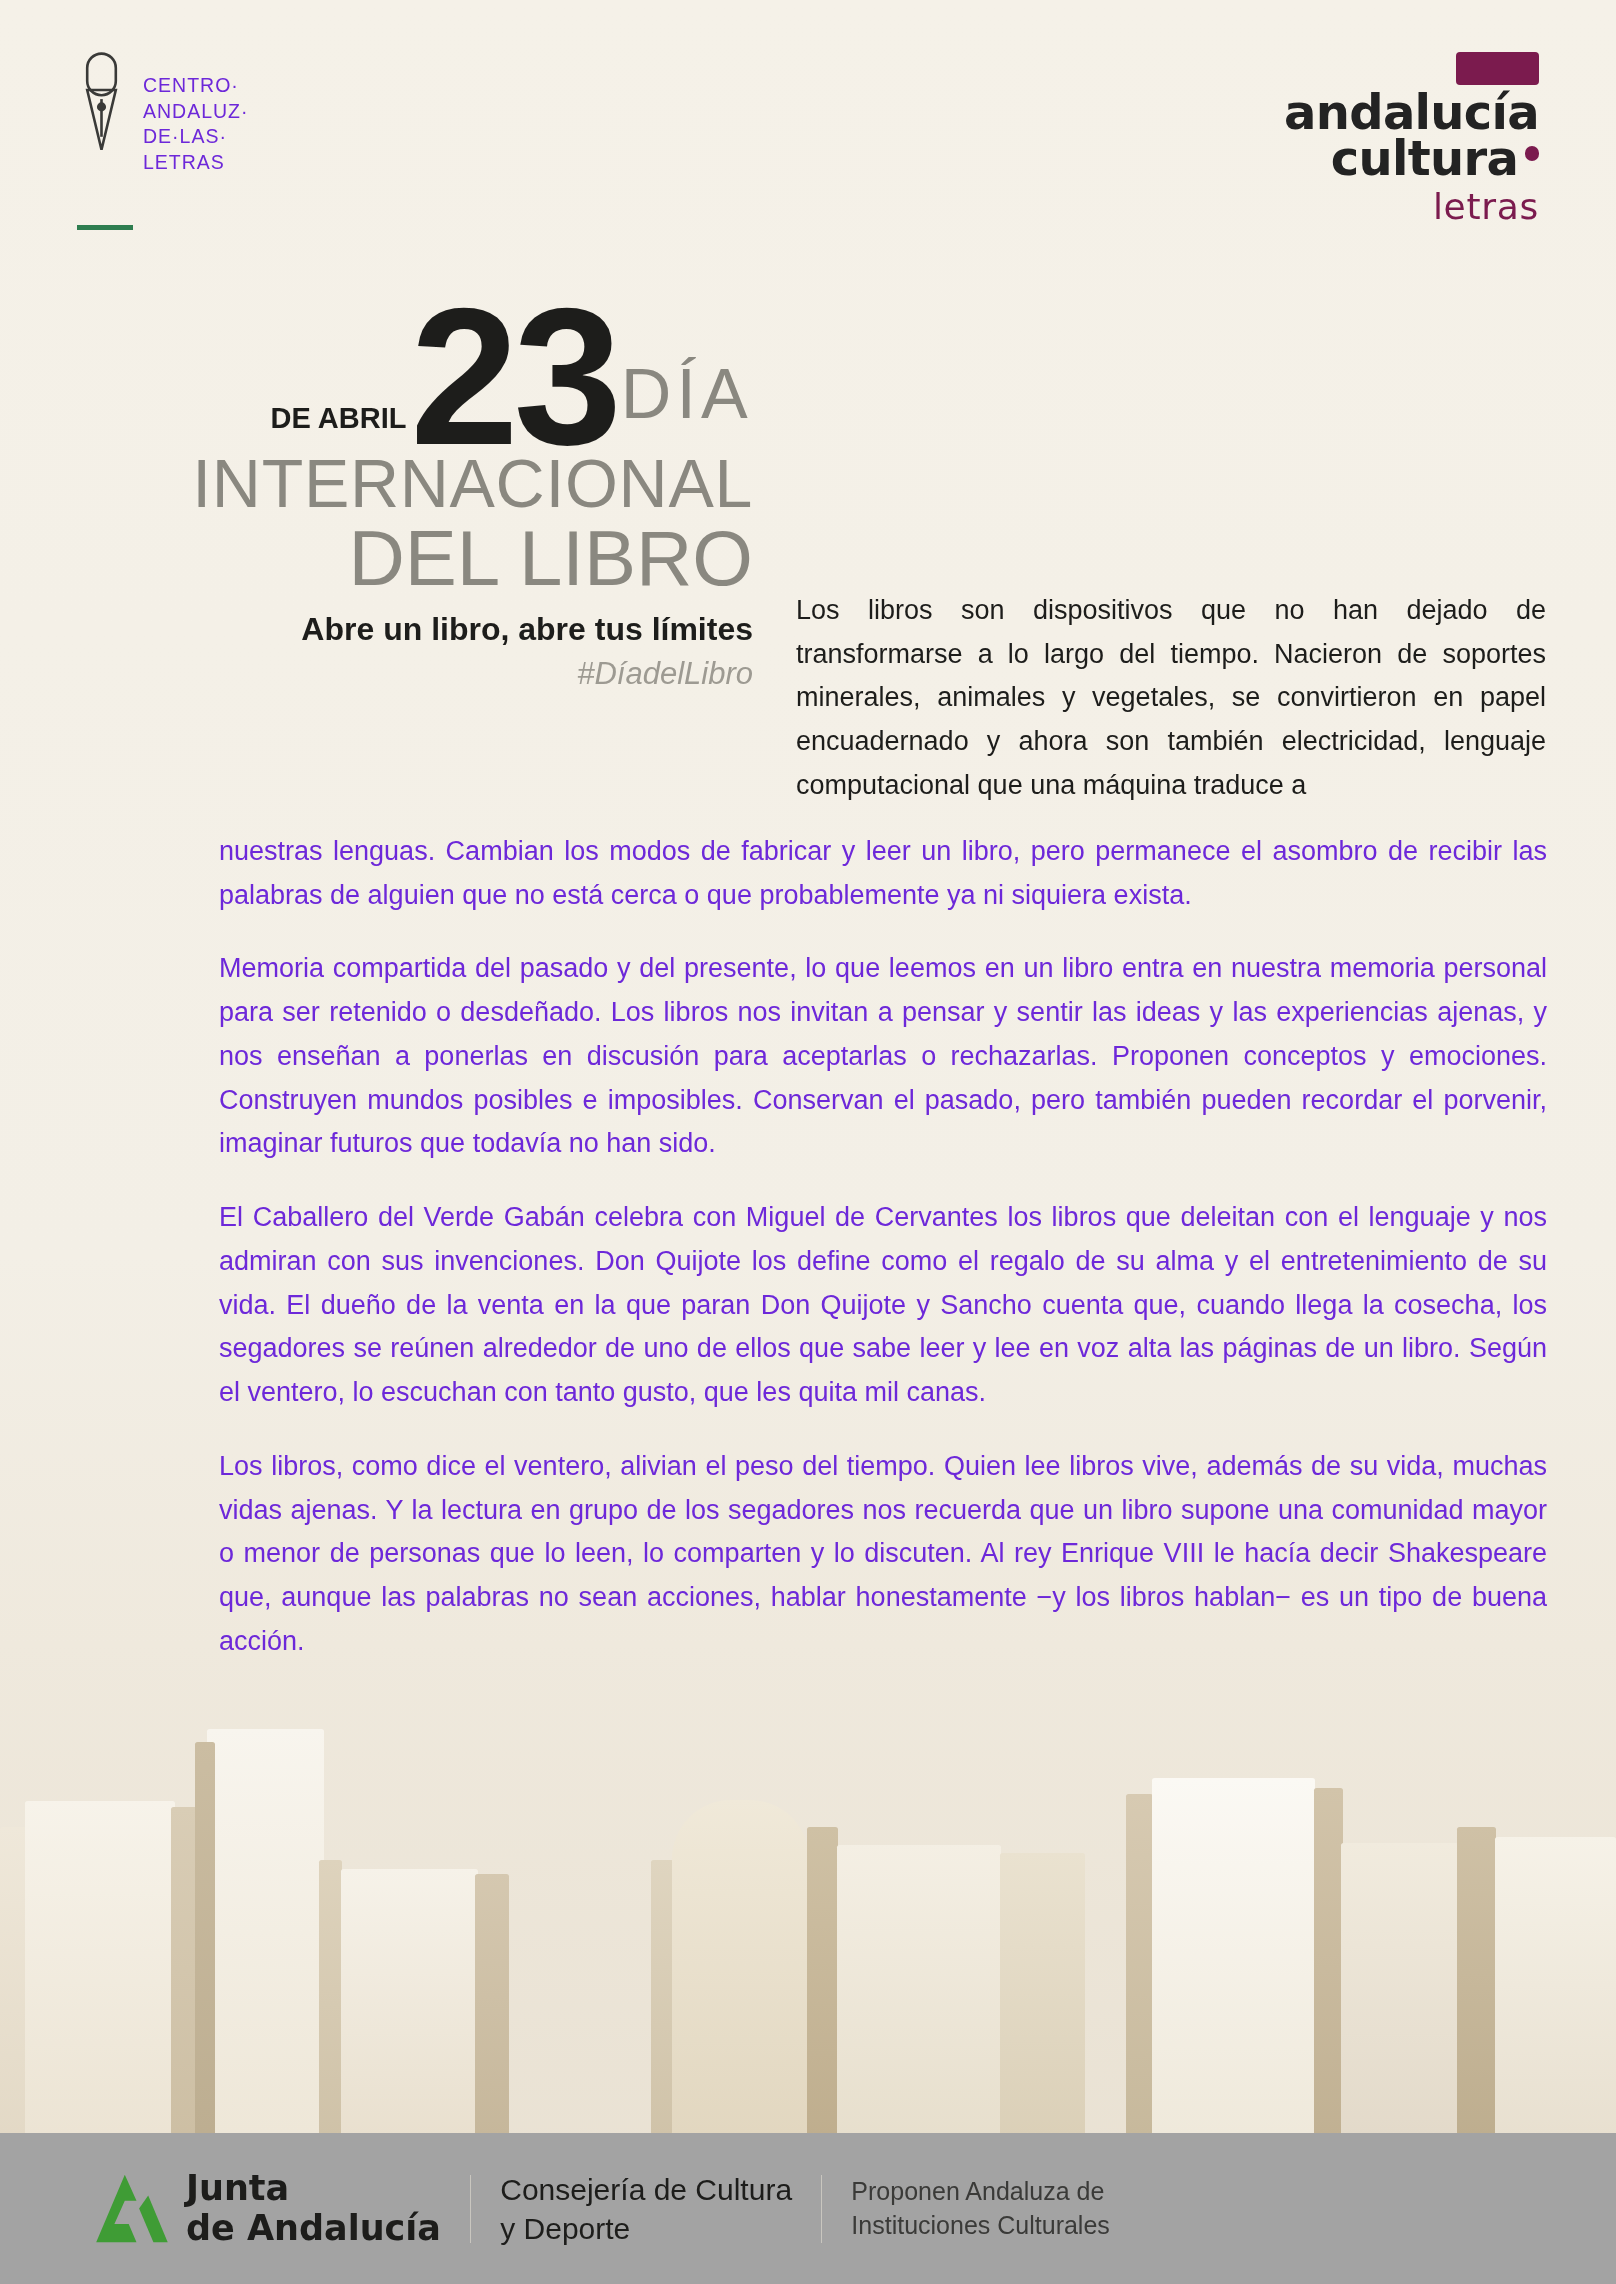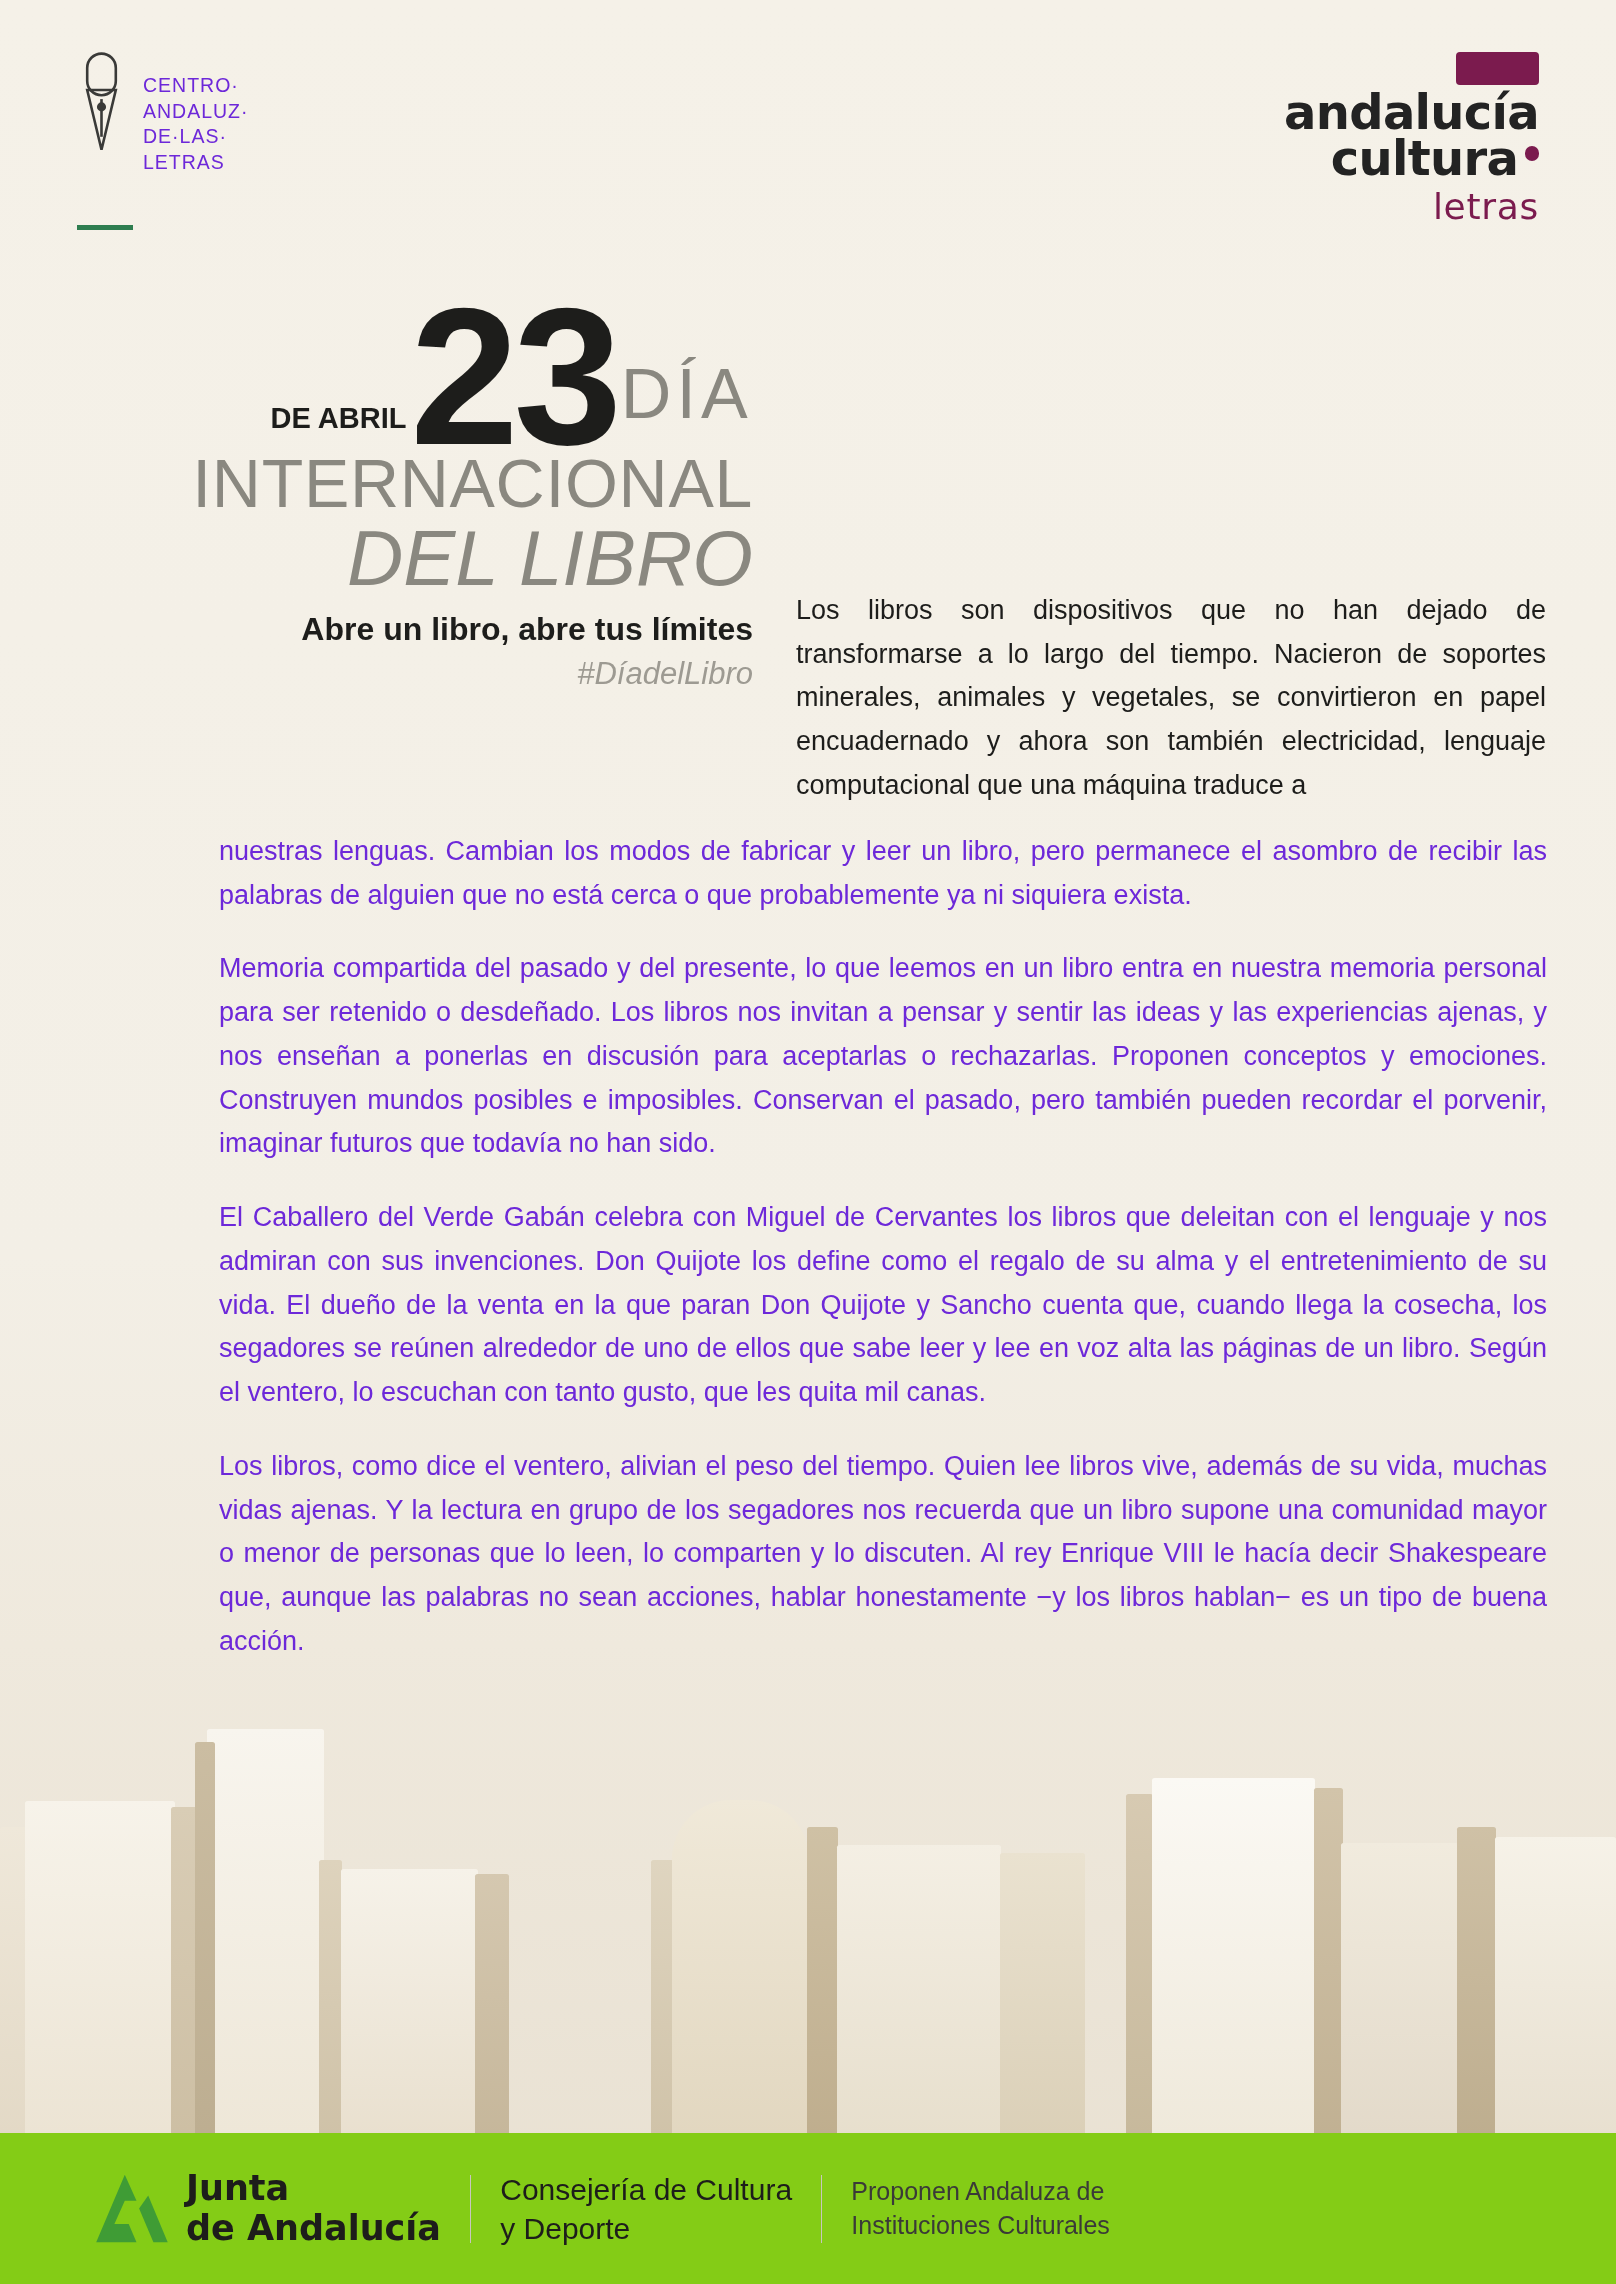--- a/index.html
+++ b/index.html
@@ -146,21 +146,20 @@
     letter-spacing: 0.7px;
     line-height: 1.04;
     margin-top: -3.9px;
   }
   .dellibro {
     font-family: "Liberation Sans", sans-serif;
     font-size: 78px;
     color: #8a8880;
     letter-spacing: 0px;
     line-height: 1.0;
-    font-style: italic;
   }
   .claim {
     font-family: "Liberation Sans", sans-serif;
     font-weight: bold;
     font-size: 32px;
     color: #1d1d1b;
     margin-top: 14.3px;
     text-align: right;
   }
   .hashtag {
@@ -222,21 +221,21 @@
   .book {
     position: absolute;
     bottom: 0;
     border-radius: 2.6px 2.6px 0 0;
   }
   
   .footer {
     position: absolute;
     left: 0; right: 0; bottom: 0;
     height: 151px;
-    background: #84cc16;
+    background: #a3a3a3;
     display: flex;
     align-items: center;
     padding-left: 91px;
     box-sizing: border-box;
   }
   .junta {
     display: flex;
     align-items: center;
     gap: 17px;
   }

